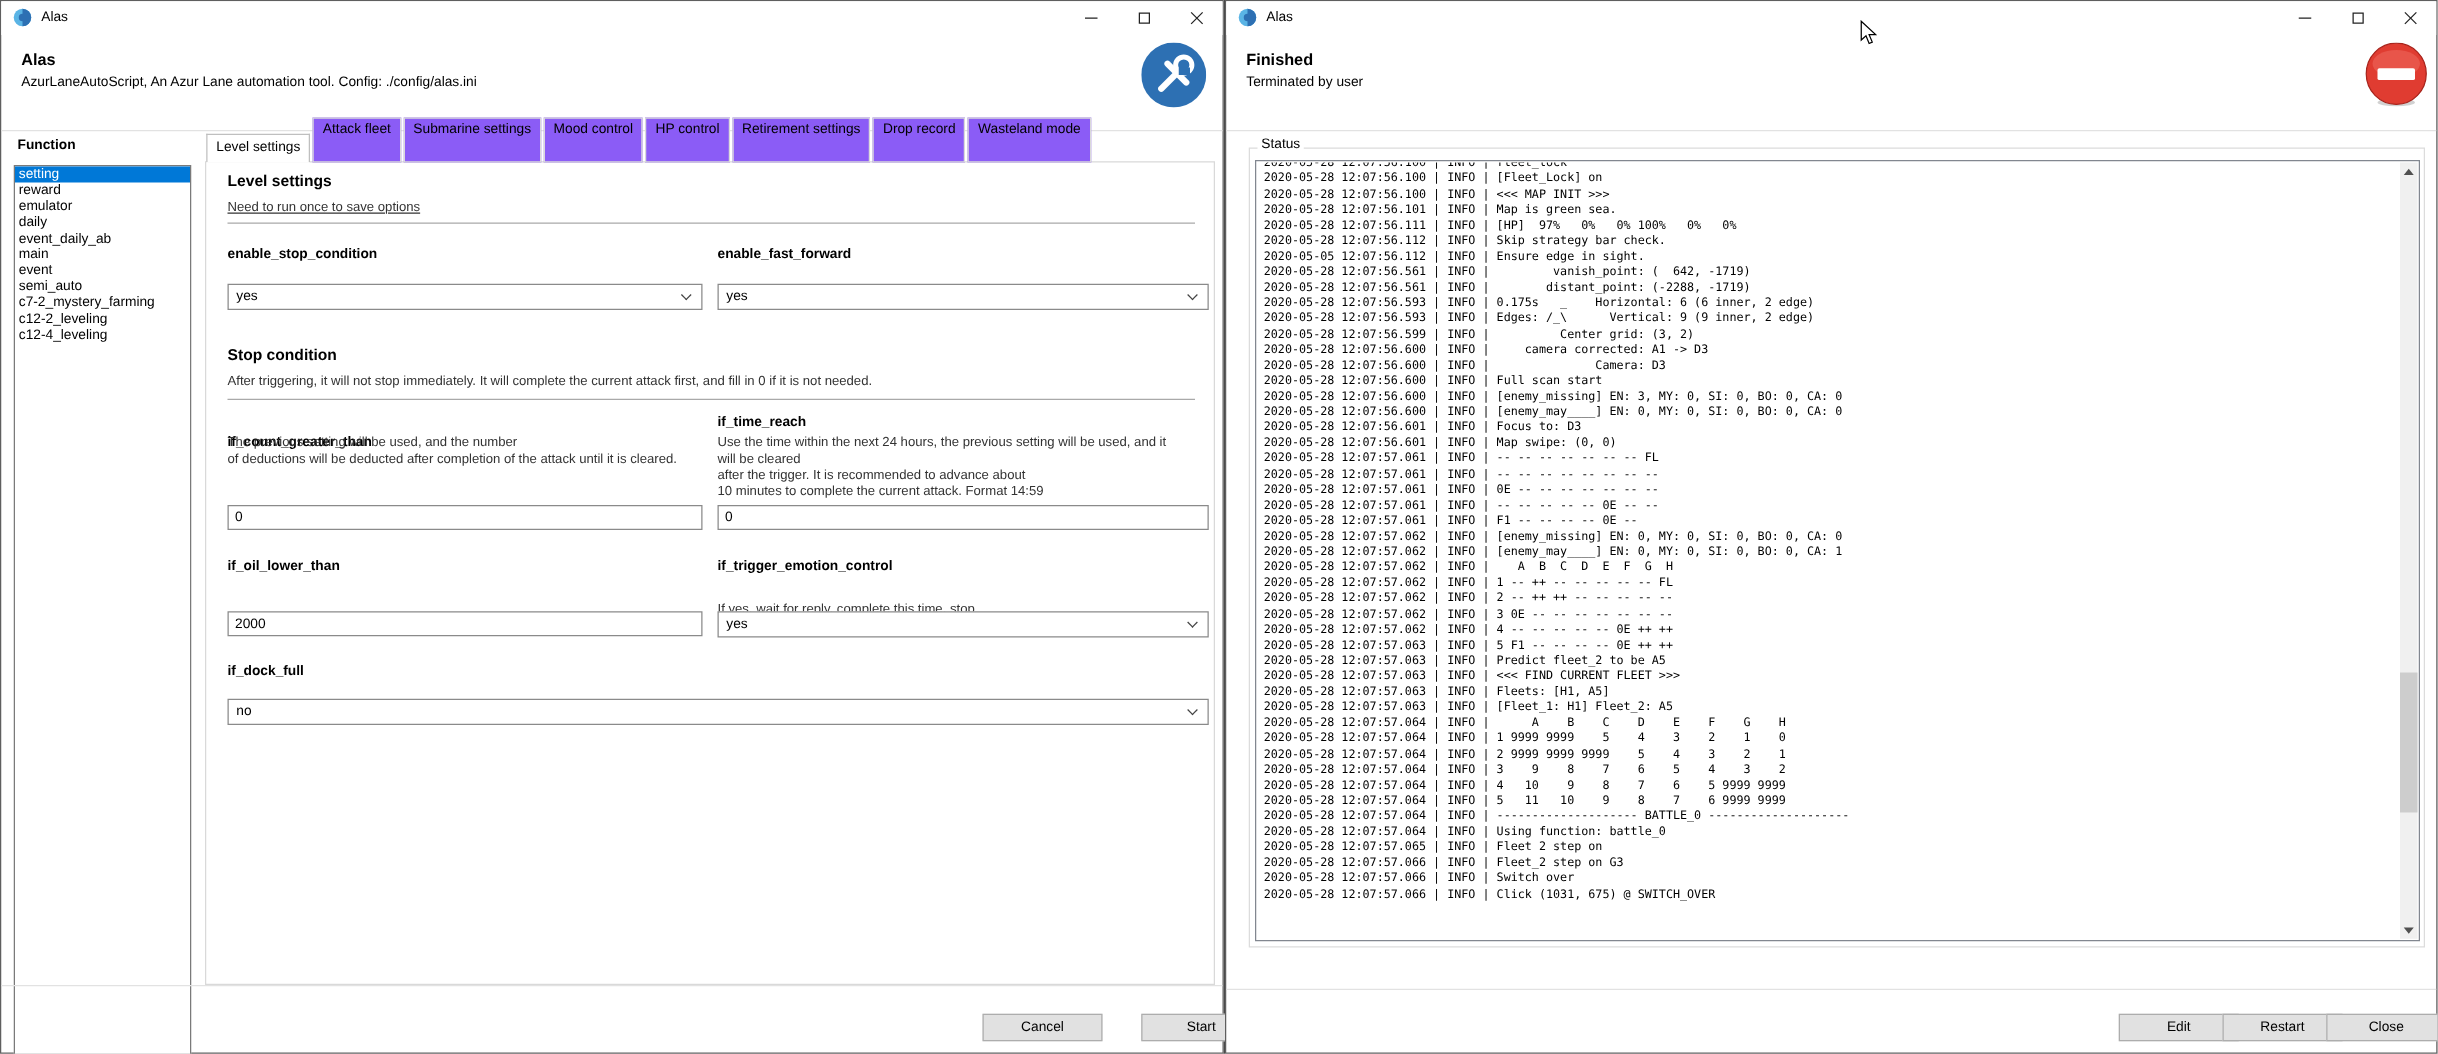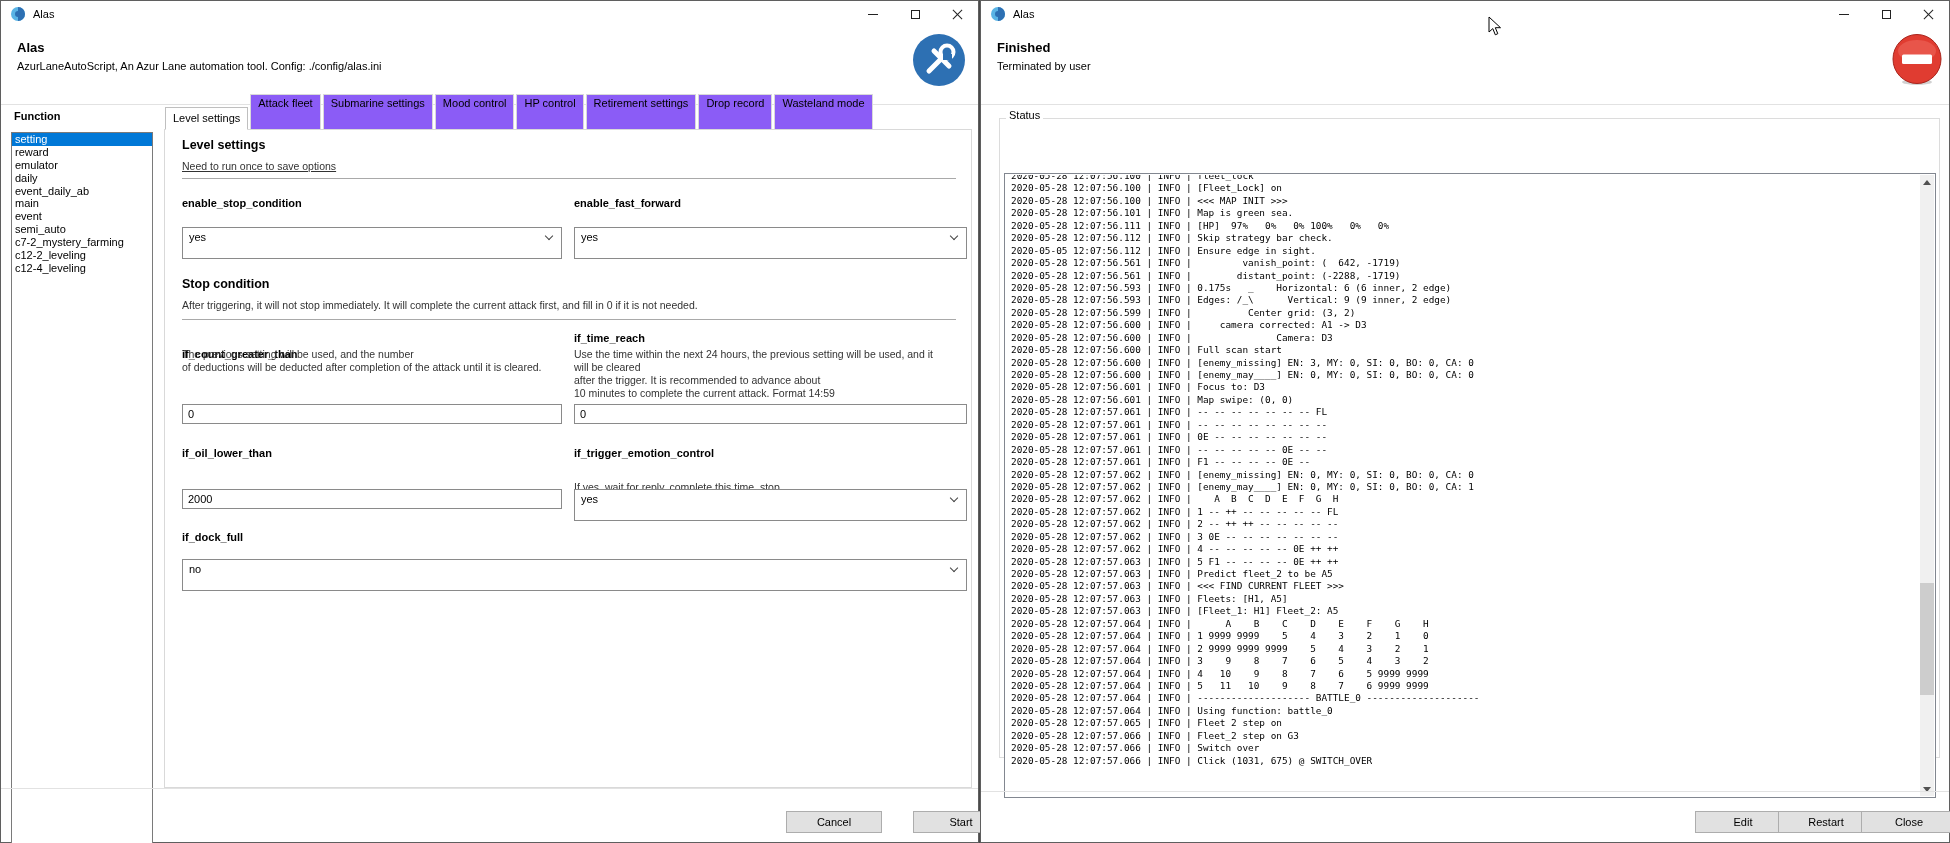--- a/index.html
+++ b/index.html
@@ -36,30 +36,30 @@
   .tabs { position:absolute; left:164px; top:106px; height:23px; display:flex; align-items:flex-end; z-index:3; }
   .tab  { height:36px; line-height:17px; padding:0 7px; background:#8b5cf6; border:1px solid #d9d9d9; margin-right:2px; font-size:11px; white-space:nowrap; }
   .tab.active { height:23px; line-height:21px; background:#fff; border-color:#bfbfbf; border-bottom:1px solid #fff; }
 
   .panel { position:absolute; left:163px; top:128px; width:808px; height:659px; background:#fff; border:1px solid #d9d9d9; }
   .sec-title { position:absolute; font-size:12.5px; font-weight:bold; }
   .sec-desc  { position:absolute; font-size:10.5px; color:#333; }
   .rule      { position:absolute; height:1px; background:#a9a9a9; }
   .f-label   { position:absolute; font-size:11px; font-weight:bold; }
   .f-desc    { position:absolute; font-size:10.5px; color:#333; line-height:13px; white-space:pre-line; }
-  .select    { position:absolute; height:32px; background:#fff; border:1px solid #8a8a8a; font-size:11px; padding:3px 6px; }
+  .select    { position:absolute; height:21px; background:#fff; border:1px solid #8a8a8a; font-size:11px; padding:3px 6px; }
   .chev      { position:absolute; right:9px; top:5px; width:6px; height:6px; border-right:1px solid #444; border-bottom:1px solid #444; transform:rotate(45deg); }
   .text-input{ position:absolute; height:20px; background:#fff; border:1px solid #8a8a8a; font-size:11px; padding:0 5px; font-family:"Liberation Sans", sans-serif; }
 
   .btn { position:absolute; width:96px; height:22px; background:#e1e1e1; border:1px solid #adadad; font-size:11px; display:flex; align-items:center; justify-content:center; }
 
   
   .status-label { position:absolute; left:25px; top:108px; font-size:11px; background:#fff; padding:0 3px; z-index:2; }
   .groupbox { position:absolute; left:18px; top:117px; width:941px; height:640px; border:1px solid #dcdcdc; }
-  .logbox { position:absolute; left:23px; top:127px; width:932px; height:625px; background:#fff; border:1px solid #828790; overflow:hidden;margin-top:45px; }
+  .logbox { position:absolute; left:23px; top:127px; width:932px; height:625px; background:#fff; border:1px solid #828790; overflow:hidden; }
   .log-content { position:absolute; left:6px; top:1px; right:16px; bottom:1px; overflow:hidden; }
   .log-inner { margin-top:-5px; font-family:"DejaVu Sans Mono", monospace; font-size:9.4px; }
   .log-line { white-space:pre; height:12.45px; line-height:12.45px; }
   .scrollbar { position:absolute; right:1px; top:1px; bottom:1px; width:14px; background:#f0f0f0; }
   .sb-arrow { position:absolute; left:0; width:14px; height:14px; display:flex; align-items:center; justify-content:center; }
   .tri-up   { width:0; height:0; border-left:4px solid transparent; border-right:4px solid transparent; border-bottom:5px solid #505050; }
   .tri-down { width:0; height:0; border-left:4px solid transparent; border-right:4px solid transparent; border-top:5px solid #505050; }
   .sb-thumb { position:absolute; left:0; width:14px; background:#cdcdcd; }
 
   #cursor { position:absolute; left:1488px; top:16px; z-index:99; }

